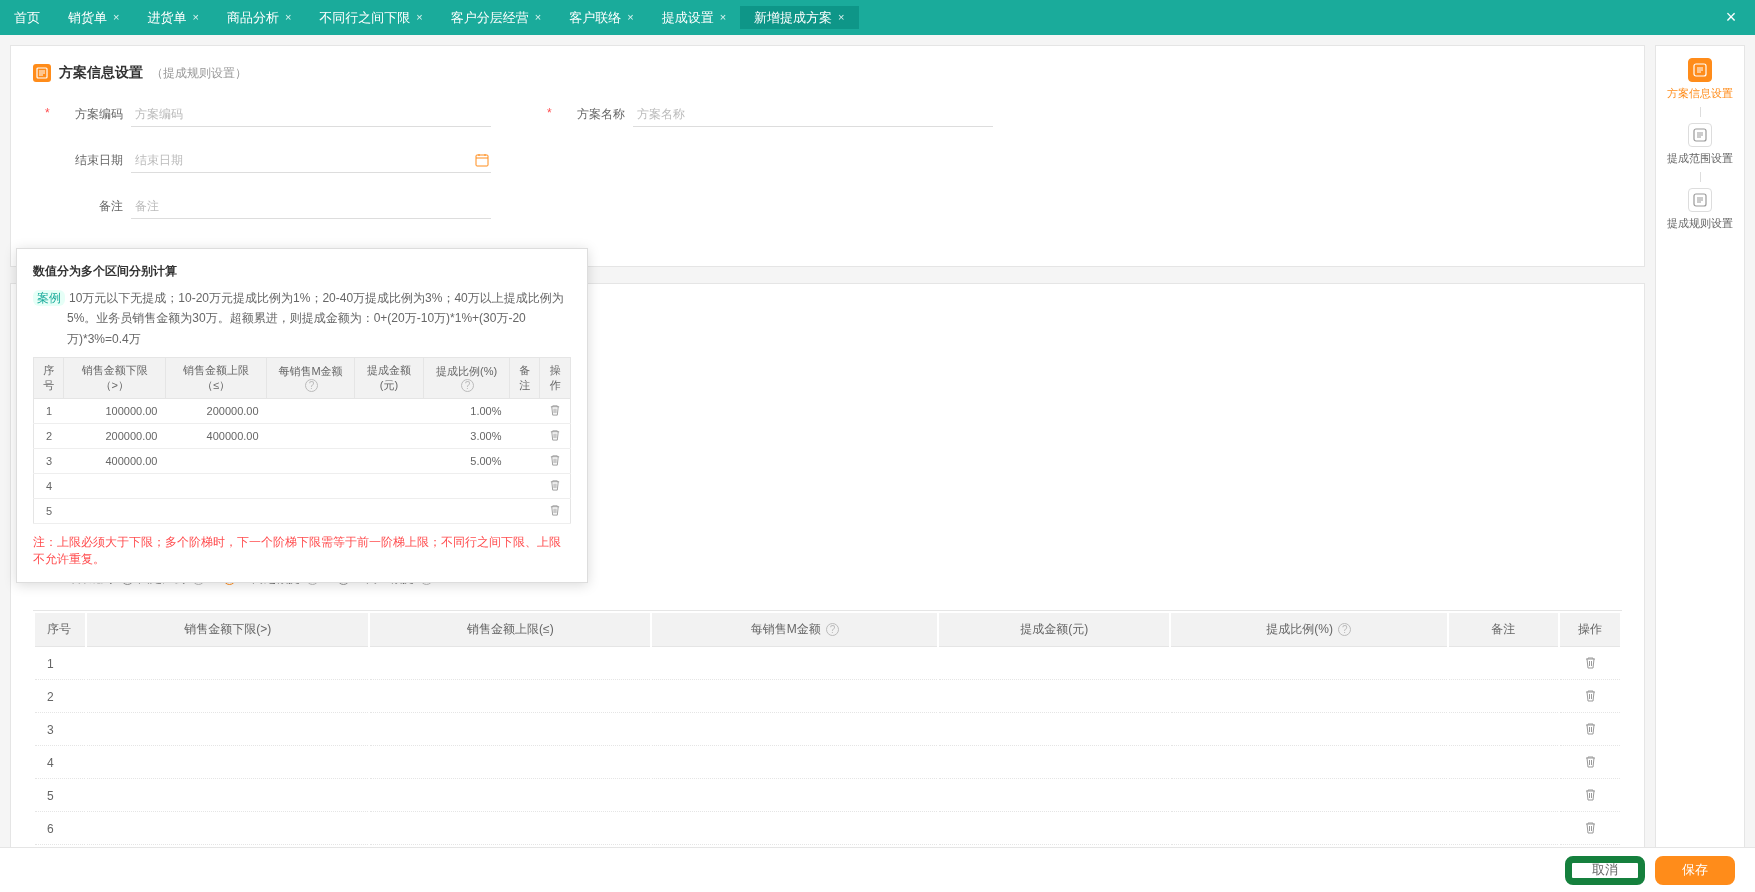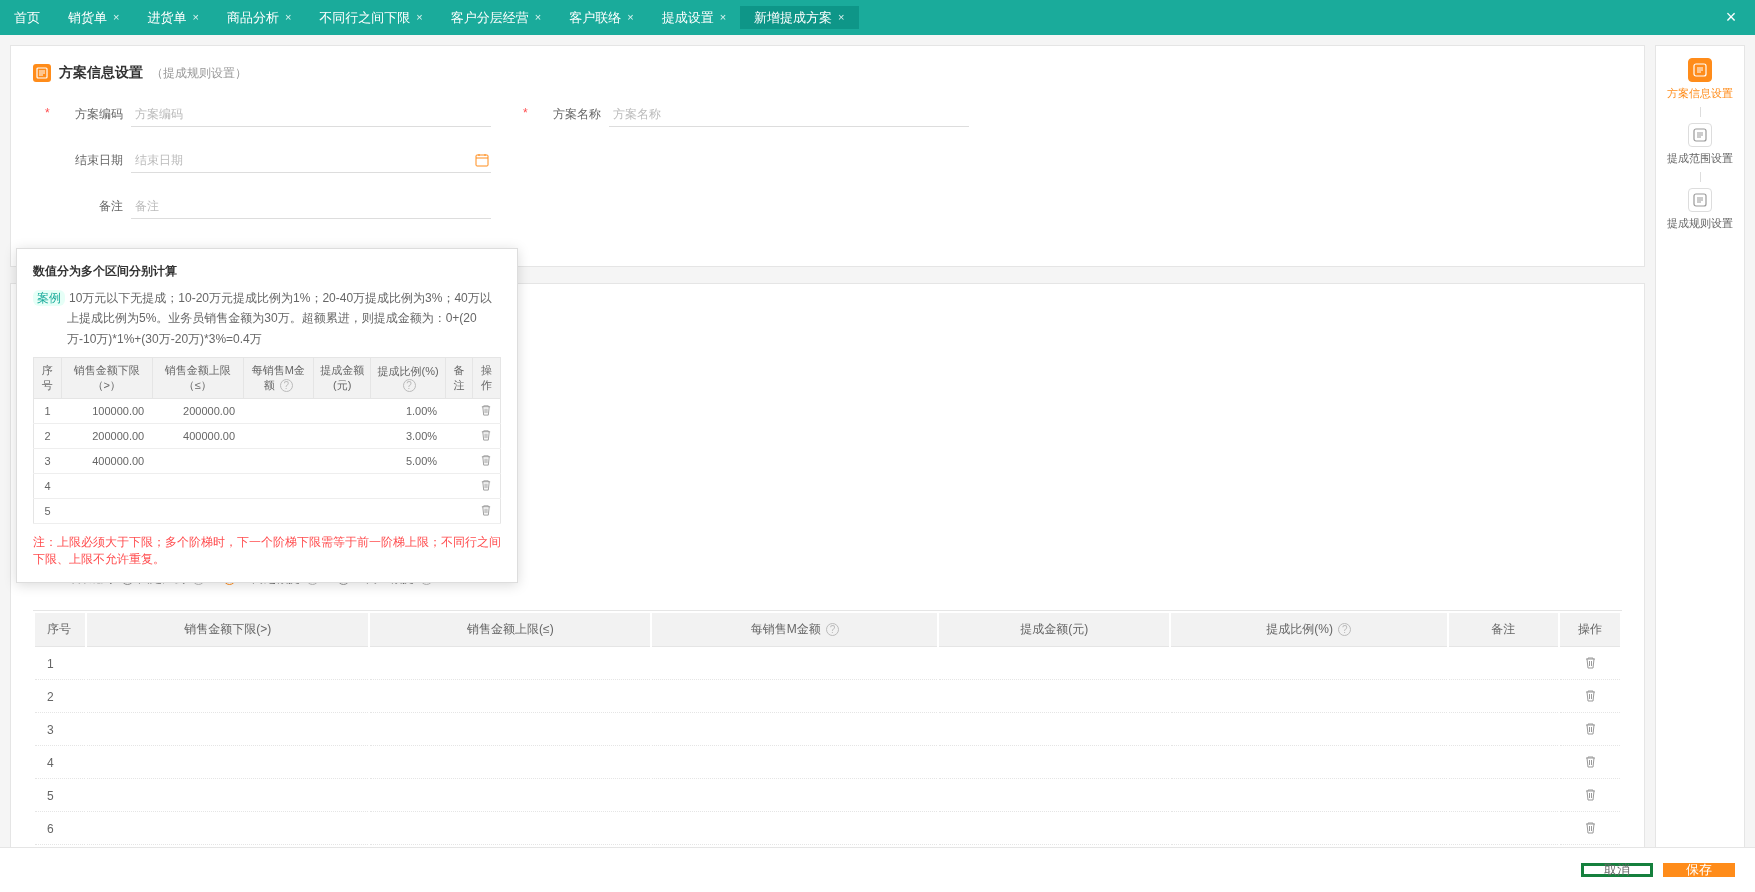--- a/index.html
+++ b/index.html
@@ -18,21 +18,21 @@
 .side-col { width: 90px; background: #fff; border: 1px solid #e5e5e5; padding: 10px 0; display: flex; flex-direction: column; align-items: center; gap: 6px; }
 
 
 .panel { background: #fff; border: 1px solid #e5e5e5; padding: 18px 22px 28px; margin-bottom: 16px; }
 .panel-title { display: flex; align-items: center; gap: 8px; margin-bottom: 18px; }
 .panel-title-icon { width: 18px; height: 18px; border-radius: 3px; background: #ff8c1a; display: flex; align-items: center; justify-content: center; color: #fff; font-size: 11px; }
 .panel-title-text { font-weight: bold; font-size: 14px; color: #333; }
 .panel-title-sub { color: #999; font-size: 12px; }
 
 
-.form-grid { display: flex; flex-wrap: wrap; gap: 0 40px; padding-left: 20px; }
+.form-grid { display: flex; flex-wrap: wrap; gap: 0 64px; padding-left: 20px; }
 .form-item { display: flex; align-items: center; margin-bottom: 18px; height: 28px; }
 .form-label { width: 70px; text-align: right; color: #666; margin-right: 8px; position: relative; }
 .form-label.req::before { content: "*"; color: #ff4d4f; position: absolute; left: -8px; }
 .form-input { width: 360px; height: 26px; border: none; border-bottom: 1px solid #ddd; padding: 0 4px; color: #333; outline: none; font-size: 12px; }
 .form-input::placeholder { color: #bbb; }
 .form-input-wrap { position: relative; }
 .cal-icon { position: absolute; right: 2px; top: 50%; transform: translateY(-50%); color: #ff8c1a; }
 
 
 .radio-group { display: flex; align-items: center; gap: 18px; }
@@ -44,42 +44,42 @@
 
 
 .main-table { width: 100%; border-top: 1px solid #e5e5e5; margin-top: 10px; }
 .main-table th { background: #f2f2f2; font-weight: normal; color: #666; padding: 8px; border-bottom: 1px solid #e5e5e5; font-size: 12px; }
 .main-table td { padding: 7px 8px; border-bottom: 1px dotted #e5e5e5; color: #666; font-size: 12px; }
 .main-table .col-seq { width: 50px; text-align: left; padding-left: 12px; }
 .main-table .col-op { width: 60px; text-align: center; }
 .trash-icon { color: #999; cursor: pointer; display: inline-block; }
 
 
-.popover { position: absolute; left: 16px; top: 248px; width: 502px; background: #fff; border: 1px solid #ddd; box-shadow: 0 2px 12px rgba(0,0,0,0.15); padding: 14px 16px 14px; z-index: 50; font-size: 12px; }
+.popover { position: absolute; left: 16px; top: 248px; width: 572px; background: #fff; border: 1px solid #ddd; box-shadow: 0 2px 12px rgba(0,0,0,0.15); padding: 14px 16px 14px; z-index: 50; font-size: 12px; }
 .pop-title { font-weight: bold; margin-bottom: 8px; color: #333; }
 .pop-case { background: #e6fff7; color: #1aab9b; padding: 1px 4px; border-radius: 6px; margin-right: 4px; font-size: 12px; }
 .pop-desc { color: #666; line-height: 1.7; margin-bottom: 8px; padding-left: 34px; text-indent: -34px; }
 .pop-desc span { text-indent: 0; }
 .pop-table { width: 100%; border: 1px solid #e5e5e5; border-collapse: collapse; }
 .pop-table th { background: #f2f2f2; font-weight: normal; color: #666; padding: 5px 4px; border: 1px solid #e5e5e5; font-size: 11px; }
 .pop-table td { padding: 5px 4px; border-bottom: 1px solid #eee; color: #666; font-size: 11px; text-align: center; }
 .pop-table td.num { text-align: right; padding-right: 8px; }
 .pop-note { color: #ff4d4f; margin-top: 10px; font-size: 12px; }
 
 
 .side-item { display: flex; flex-direction: column; align-items: center; gap: 4px; padding: 2px 4px; }
 .side-item.active .side-label { color: #ff8c1a; }
 .side-icon { width: 24px; height: 24px; border-radius: 4px; border: 1px solid #ddd; display: flex; align-items: center; justify-content: center; color: #999; }
 .side-item.active .side-icon { border-color: #ff8c1a; background: #ff8c1a; color: #fff; }
 .side-label { color: #666; font-size: 11px; text-align: center; }
 .side-connector { width: 1px; height: 10px; background: #ddd; }
 
 
 .footer { position: fixed; bottom: 0; left: 0; right: 0; height: 45px; background: #fff; border-top: 1px solid #e5e5e5; display: flex; justify-content: flex-end; align-items: center; padding: 0 20px; gap: 10px; }
-.btn { height: 14px; padding: 0 20px; border-radius: 0; cursor: pointer; font-size: 13px; display: inline-flex; align-items: center; border: 3px solid #15803d; background: #fff; color: #666; }
+.btn { height: 29px; padding: 0 20px; border-radius: 8px; cursor: pointer; font-size: 13px; display: inline-flex; align-items: center; border: 7px solid #15803d; background: #fff; color: #666; }
 .btn.primary { background: #ff8c1a; border-color: #ff8c1a; color: #fff; }
 
 svg { display: block; }
 </style>
 </head>
 <body>
 
 <div class="top-tabs">
   <div id="tabs-container" style="display: flex;">
       <div class="tab">

